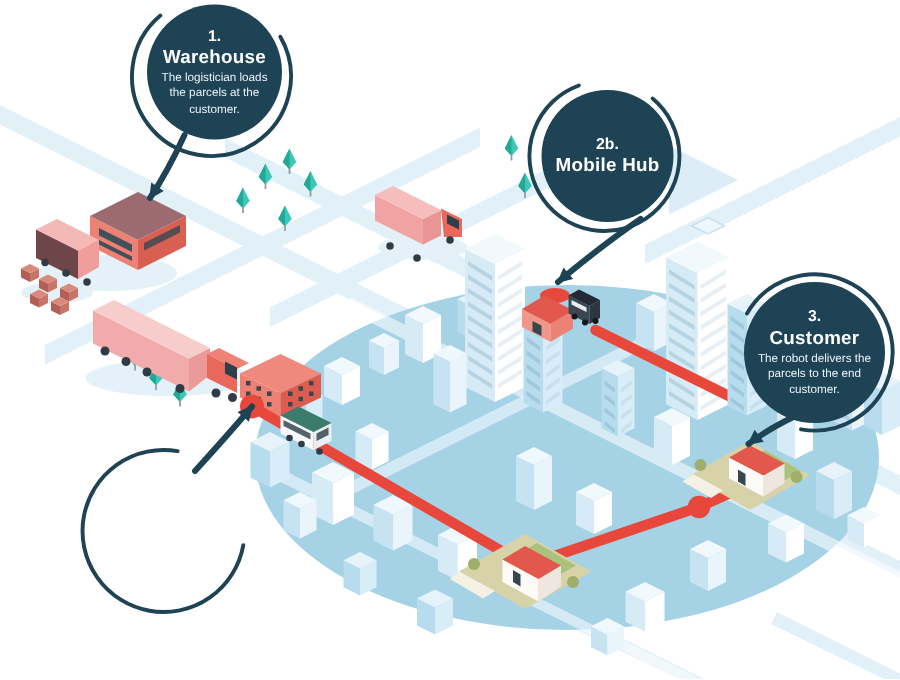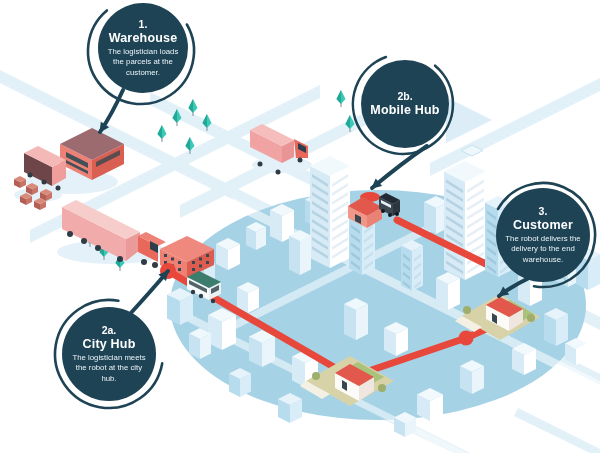--- a/index.html
+++ b/index.html
@@ -453,21 +453,16 @@
   <span class="ttl">Warehouse</span>
   <span class="desc">The logistician loads the parcels at the customer.</span>
 </div>
 <div class="bubble" id="b2b">
   <span class="num">2b.</span>
   <span class="ttl">Mobile Hub</span>
 </div>
 <div class="bubble" id="b3">
   <span class="num">3.</span>
   <span class="ttl">Customer</span>
-  <span class="desc">The robot delivers the delivery to the end warehouse.</span>
+  <span class="desc">The robot delivers the parcels to the end customer.</span>
 </div>
-<div class="bubble" id="b2a">
-  <span class="num">2a.</span>
-  <span class="ttl">City Hub</span>
-  <span class="desc">The logistician meets the robot at the city hub.</span>
+
 </div>
 
-</div>
-
 </body></html>

